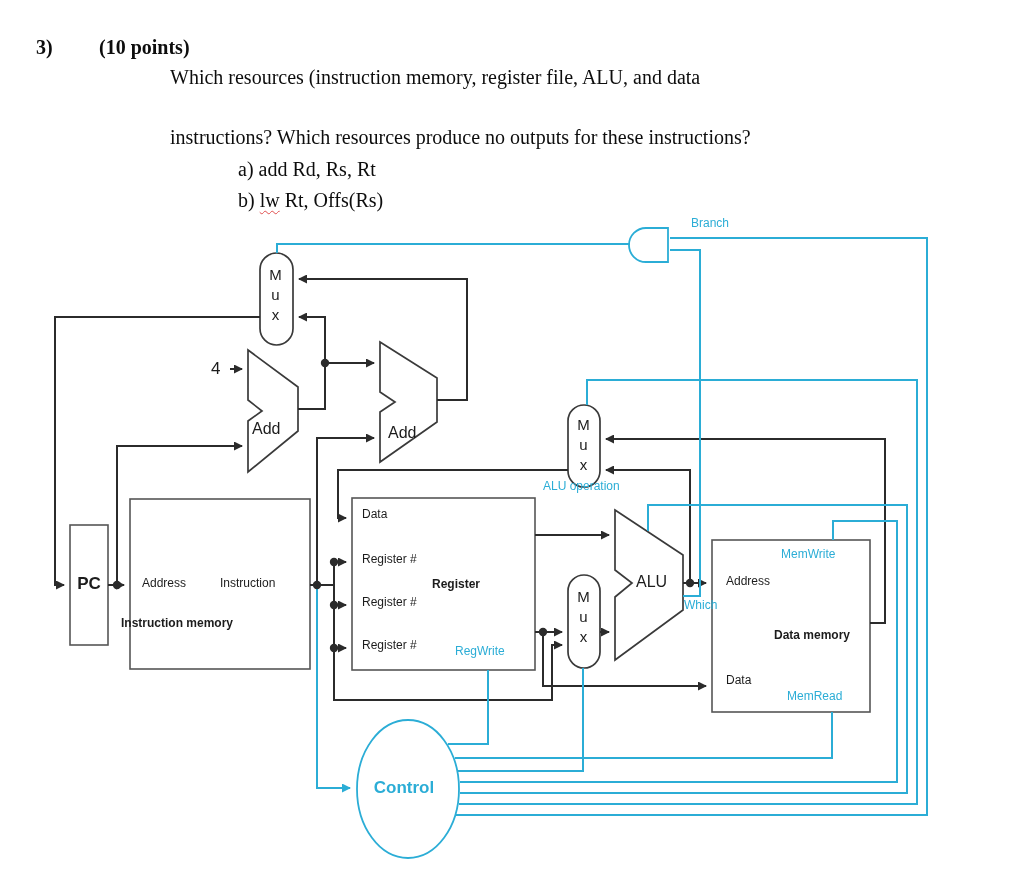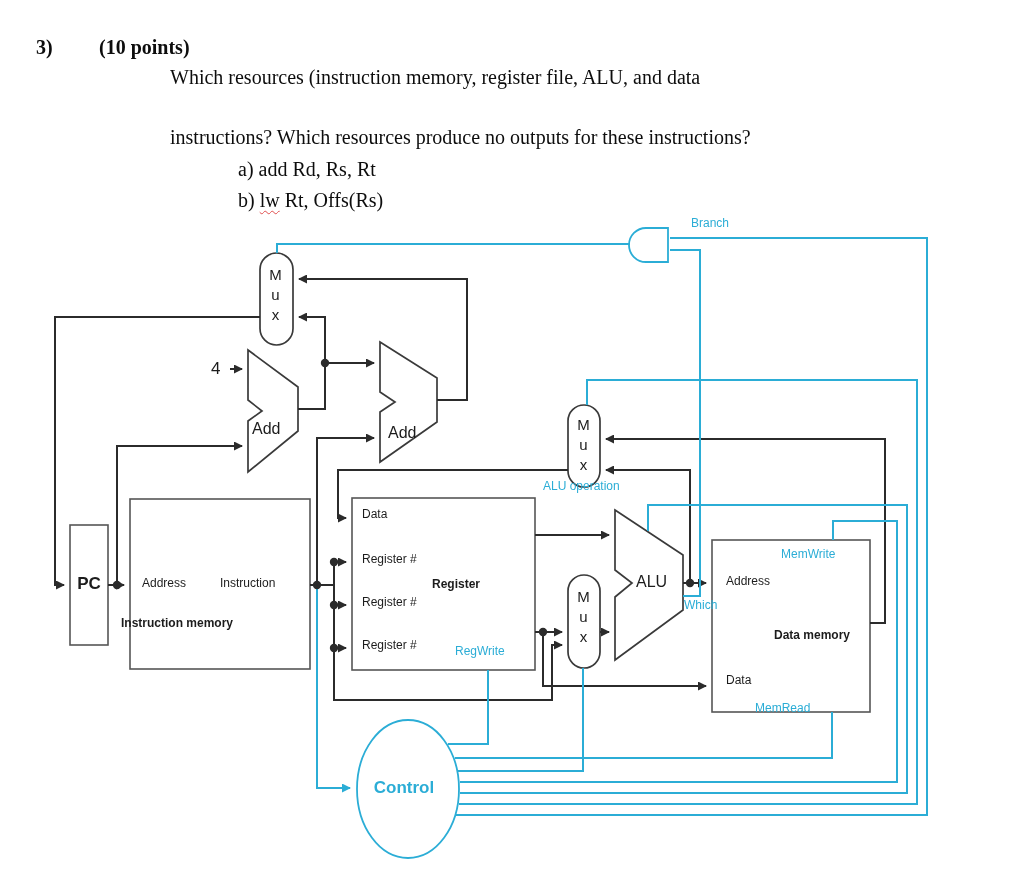--- a/index.html
+++ b/index.html
@@ -118,21 +118,21 @@
   <div class="abs lbl" style="left:362px;top:552px;">Register #</div>
   <div class="abs lbl" style="left:362px;top:595px;">Register #</div>
   <div class="abs lbl" style="left:362px;top:638px;">Register #</div>
   <div class="abs lbl bold" style="left:432px;top:577px;">Register</div>
   <div class="abs lbl cyan" style="left:455px;top:644px;">RegWrite</div>
 
   <div class="abs lbl" style="left:726px;top:574px;">Address</div>
   <div class="abs lbl" style="left:726px;top:673px;">Data</div>
   <div class="abs lbl bold ctr" style="left:757px;top:606px;width:110px;white-space:normal;line-height:19px;margin-top:20px;">Data memory</div>
   <div class="abs lbl cyan" style="left:781px;top:547px;">MemWrite</div>
-  <div class="abs lbl cyan" style="left:755px;top:689px;margin-top:12px;">MemRead</div>
+  <div class="abs lbl cyan" style="left:787px;top:689px;">MemRead</div>
 
   <div class="abs lbl" style="left:636px;top:573px;font-size:16px;">ALU</div>
   <div class="abs lbl cyan" style="left:684px;top:598px;">Which</div>
   <div class="abs lbl cyan" style="left:543px;top:479px;">ALU operation</div>
 
   <div class="abs lbl" style="left:252px;top:420px;font-size:16px;">Add</div>
   <div class="abs lbl" style="left:211px;top:359px;font-size:17px;">4</div>
   <div class="abs lbl" style="left:388px;top:424px;font-size:16px;">Add</div>
 
   <div class="abs mux-label" style="left:268px;top:266px;">Mux</div>

